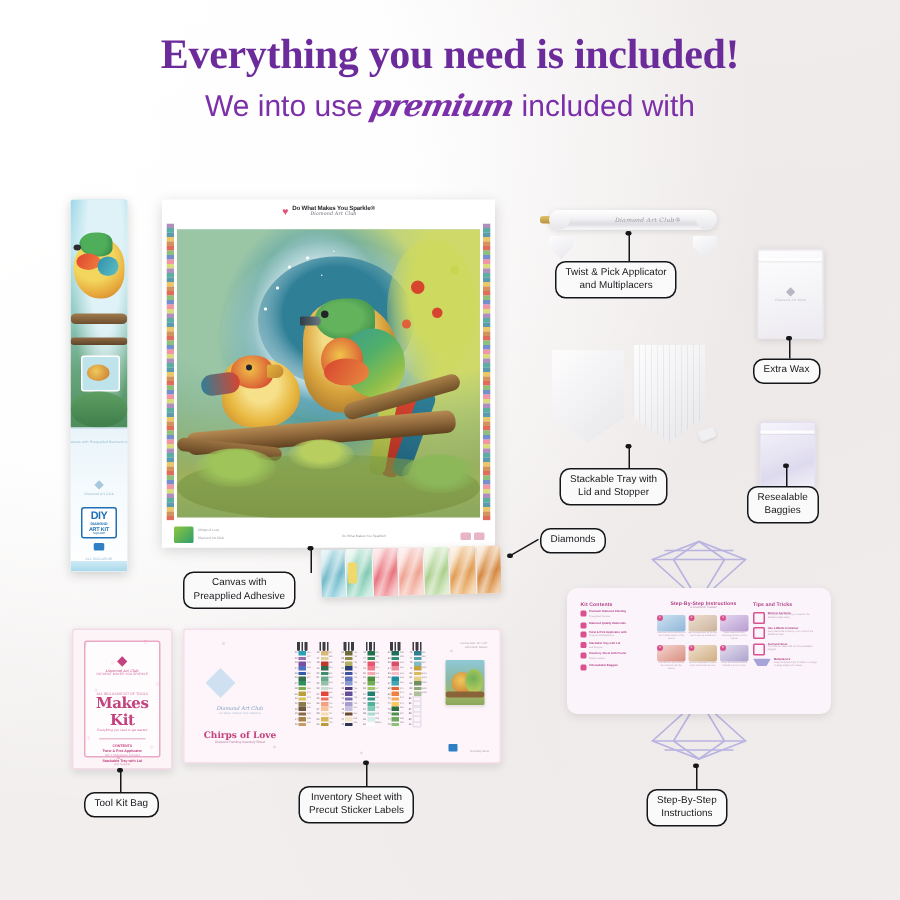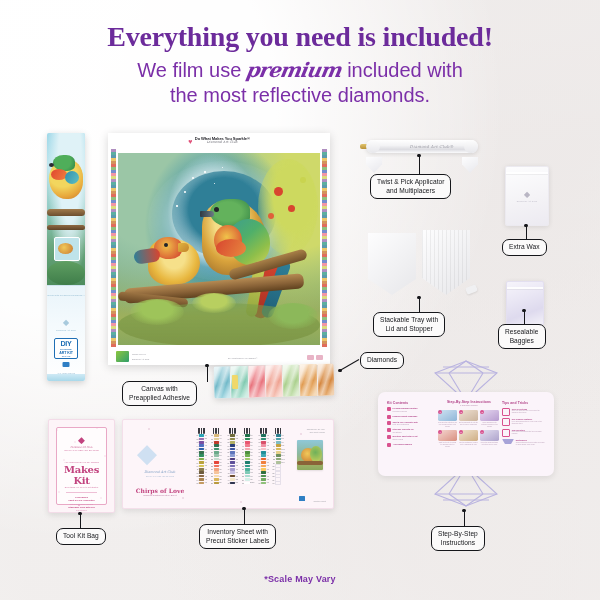--- a/index.html
+++ b/index.html
@@ -301,24 +301,23 @@
   .tip-tx span{display:block;font-size:1.6px;color:#bba0b8;line-height:2.2px;}
 </style>
 </head>
 <body>
 
 <div id="stage">
 
   <div class="head-wrap">
     <div class="h1">Everything you need is included!</div>
     <div class="h2">
-      <span>We film use</span>
+      <span>We into use</span>
       <span class="script">premium</span>
       <span>included with</span>
-      <div>the most reflective diamonds.</div>
     </div>
   </div>
 
   <div class="sleeve">
     <div class="sleeve-art">
       <div class="sv-bird" style="left:2px;top:26px;width:34px;height:40px;background:radial-gradient(circle at 40% 35%,#f2d65e 0 42%,#e8a93c 70%,#c8732a 100%);border-radius:52% 48% 46% 54%;"></div>
       <div class="sv-bird" style="left:6px;top:22px;width:22px;height:16px;background:radial-gradient(circle at 45% 40%,#4fae5a 0 50%,#2d7f43 100%);border-radius:54% 46% 40% 60%;"></div>
       <div class="sv-bird" style="left:4px;top:36px;width:16px;height:11px;background:linear-gradient(120deg,#e0452f,#f0803f);border-radius:50%;"></div>
       <div class="sv-bird" style="left:18px;top:38px;width:14px;height:13px;background:linear-gradient(120deg,#2f8fae,#5fc0c2);border-radius:50%;"></div>
       <div class="sv-bird" style="left:2px;top:30px;width:5px;height:4px;background:#2b2b31;border-radius:50%;"></div>
@@ -1302,14 +1301,13 @@
   <div class="callout" style="left:56px;top:528px;"><span>Tool Kit Bag</span></div>
 
   <div class="leader" style="left:244px;top:509px;height:15px;"></div>
   <div class="dot" style="left:242.3px;top:507px;"></div>
   <div class="callout" style="left:199px;top:524px;"><span>Inventory Sheet with</span><br><span>Precut Sticker Labels</span></div>
 
   <div class="leader" style="left:464px;top:511px;height:15px;"></div>
   <div class="dot" style="left:462.3px;top:509px;"></div>
   <div class="callout" style="left:431px;top:526px;"><span>Step-By-Step</span><br><span>Instructions</span></div>
 
-  <div class="scale-note">*Scale May Vary</div>
 </div>
 
 </body></html>

